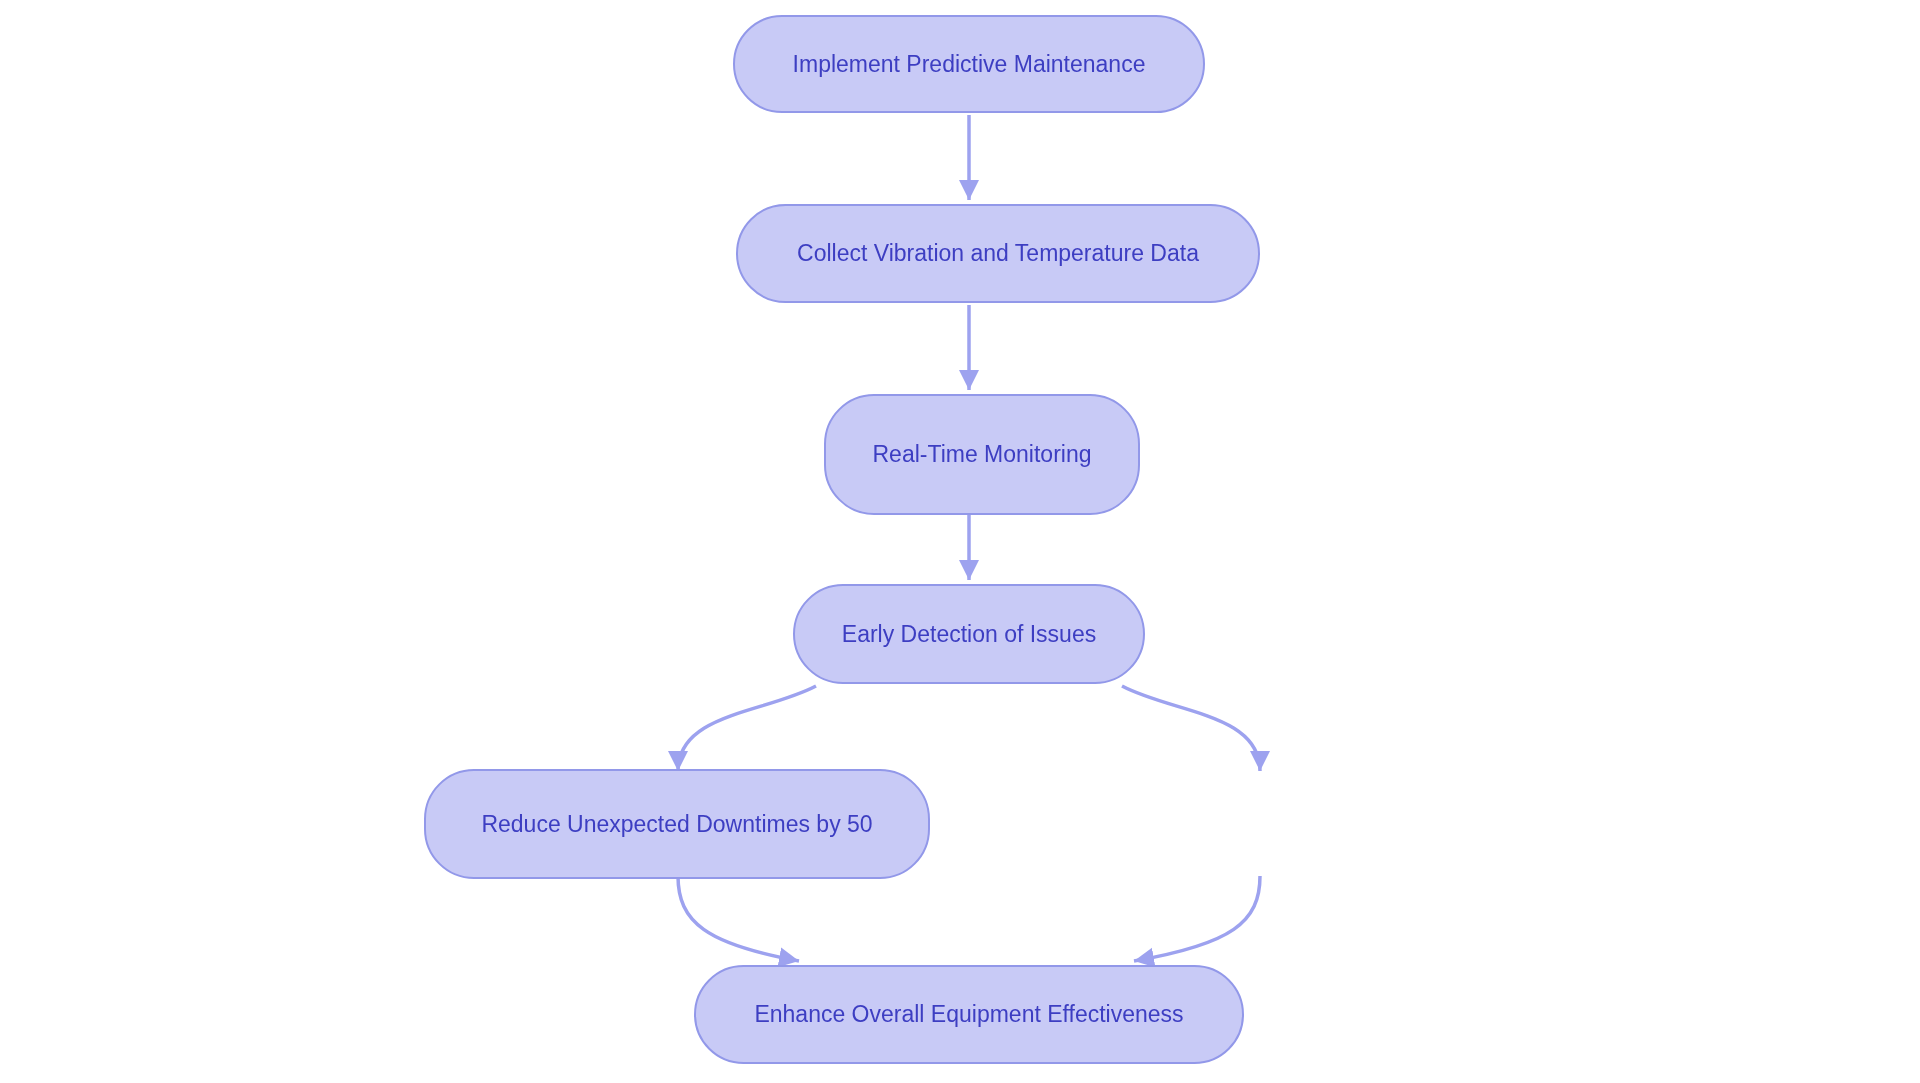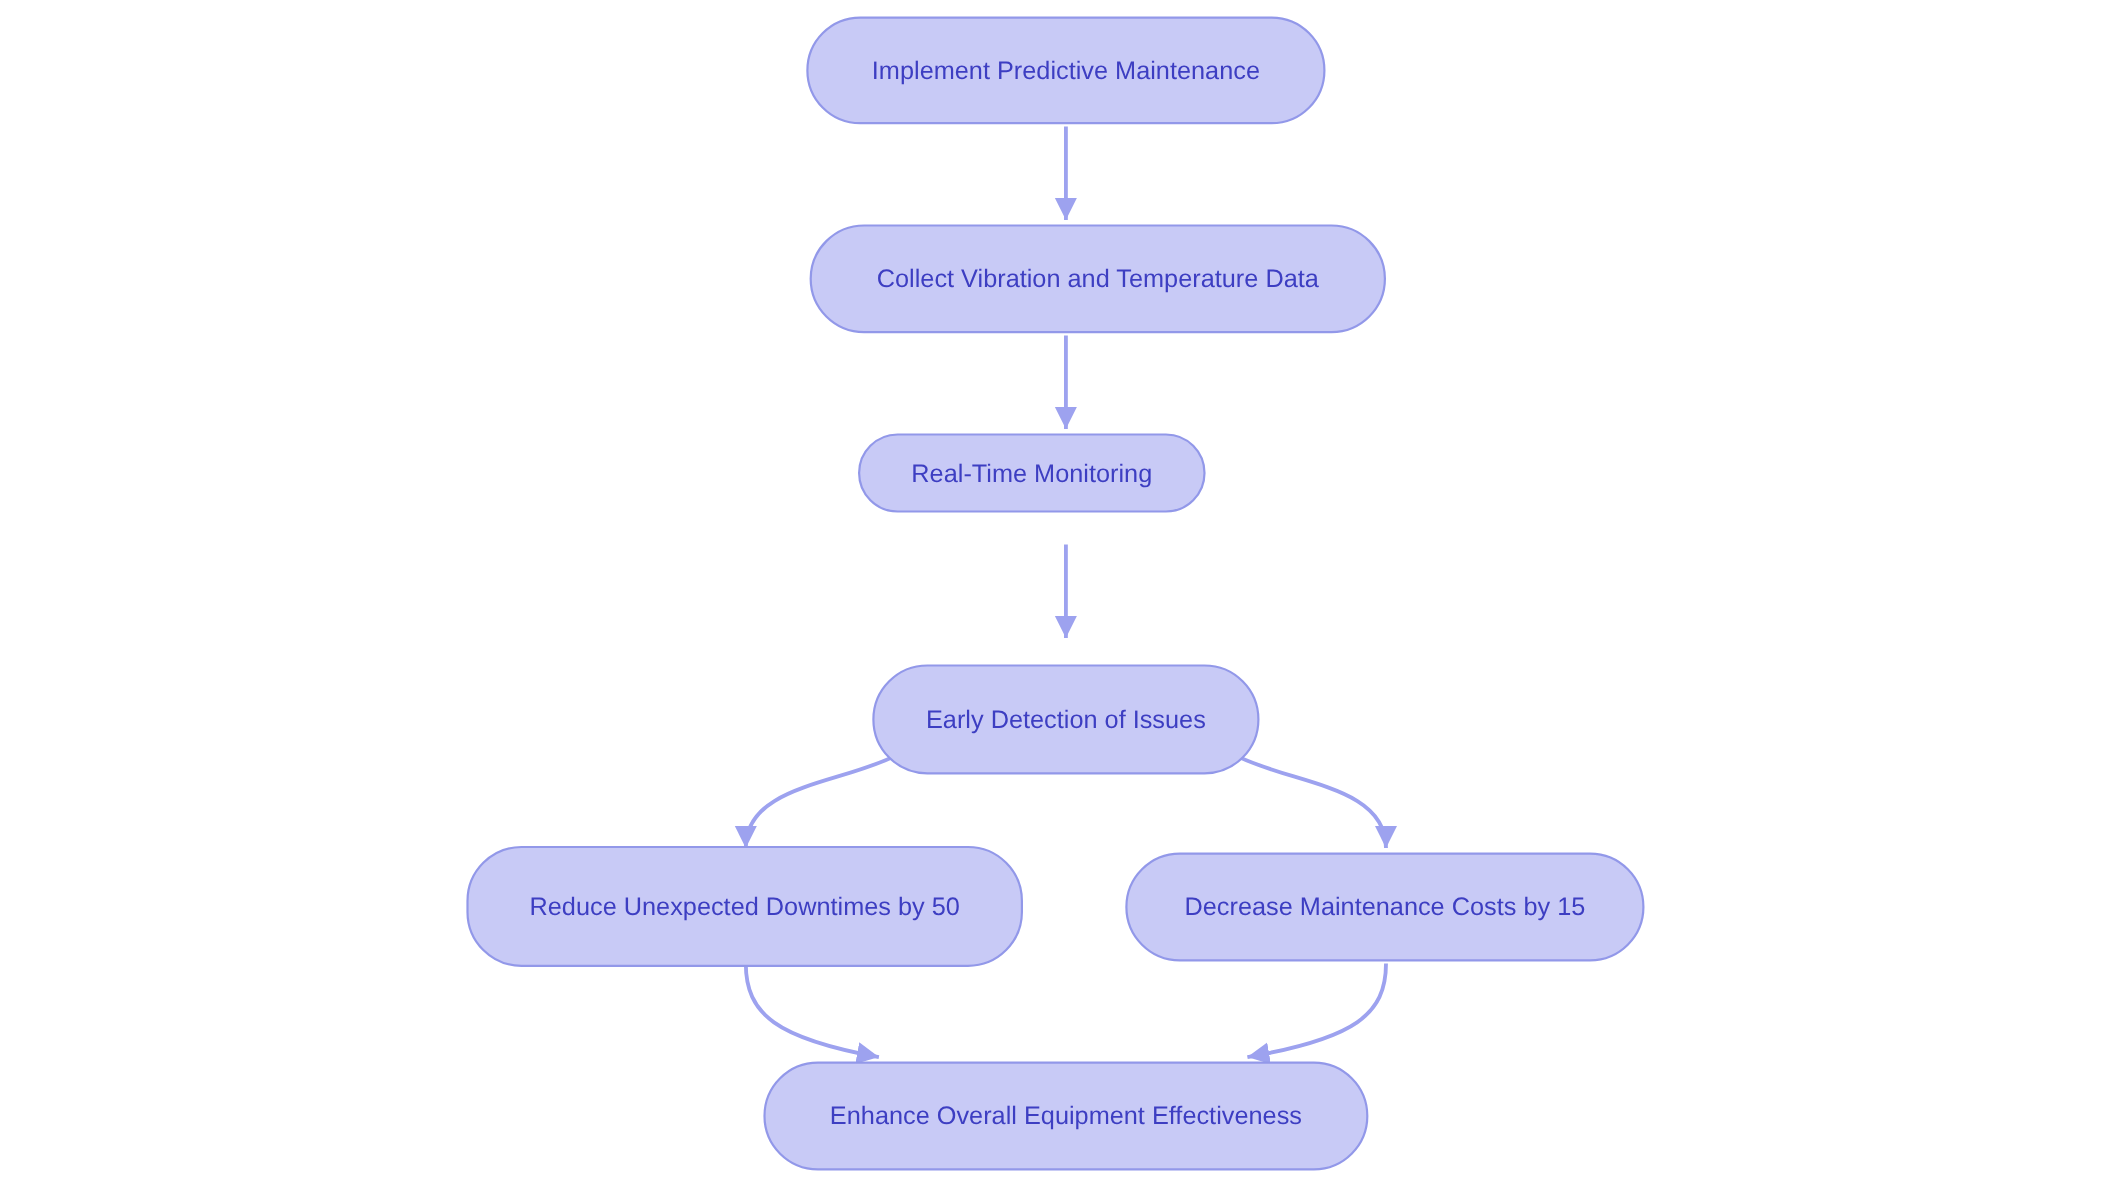--- a/index.html
+++ b/index.html
@@ -40,22 +40,22 @@
     align-items: center;
     justify-content: center;
     text-align: center;
     color: var(--node-text);
     font-size: 23px;
     line-height: 1.25;
     padding: 0 20px;
   }
   .node-1 { left: 733px;  top: 15px;  width: 472px; height: 98px; }
   .node-2 { left: 736px;  top: 204px; width: 524px; height: 99px; }
-  .node-3 { left: 780px;  top: 394px; width: 316px; height: 72px; }
-  .node-4 { left: 793px;  top: 584px; width: 352px; height: 100px; margin-top: 20px; }
+  .node-3 { left: 824px;  top: 394px; width: 316px; height: 121px; }
+  .node-4 { left: 793px;  top: 584px; width: 352px; height: 100px; }
   .node-5 { left: 424px;  top: 769px; width: 506px; height: 110px; }
   .node-6 { left: 1023px; top: 775px; width: 472px; height: 99px; }
   .node-7 { left: 694px;  top: 965px; width: 550px; height: 99px; }
 </style>
 </head>
 <body>
 
 <div class="canvas">
 
   <svg class="edges-layer" width="1920" height="1083" viewBox="0 0 1920 1083" xmlns="http://www.w3.org/2000/svg">
@@ -86,21 +86,18 @@
   </div>
 
   <div class="flow-node node-4">
     <span>Early Detection of Issues</span>
   </div>
 
   <div class="flow-node node-5">
     <span>Reduce Unexpected Downtimes by 50</span>
   </div>
 
-  <div class="flow-node node-6">
-    <span>Decrease Maintenance Costs by 15</span>
-  </div>
 
   <div class="flow-node node-7">
     <span>Enhance Overall Equipment Effectiveness</span>
   </div>
 
 </div>
 
 </body></html>

